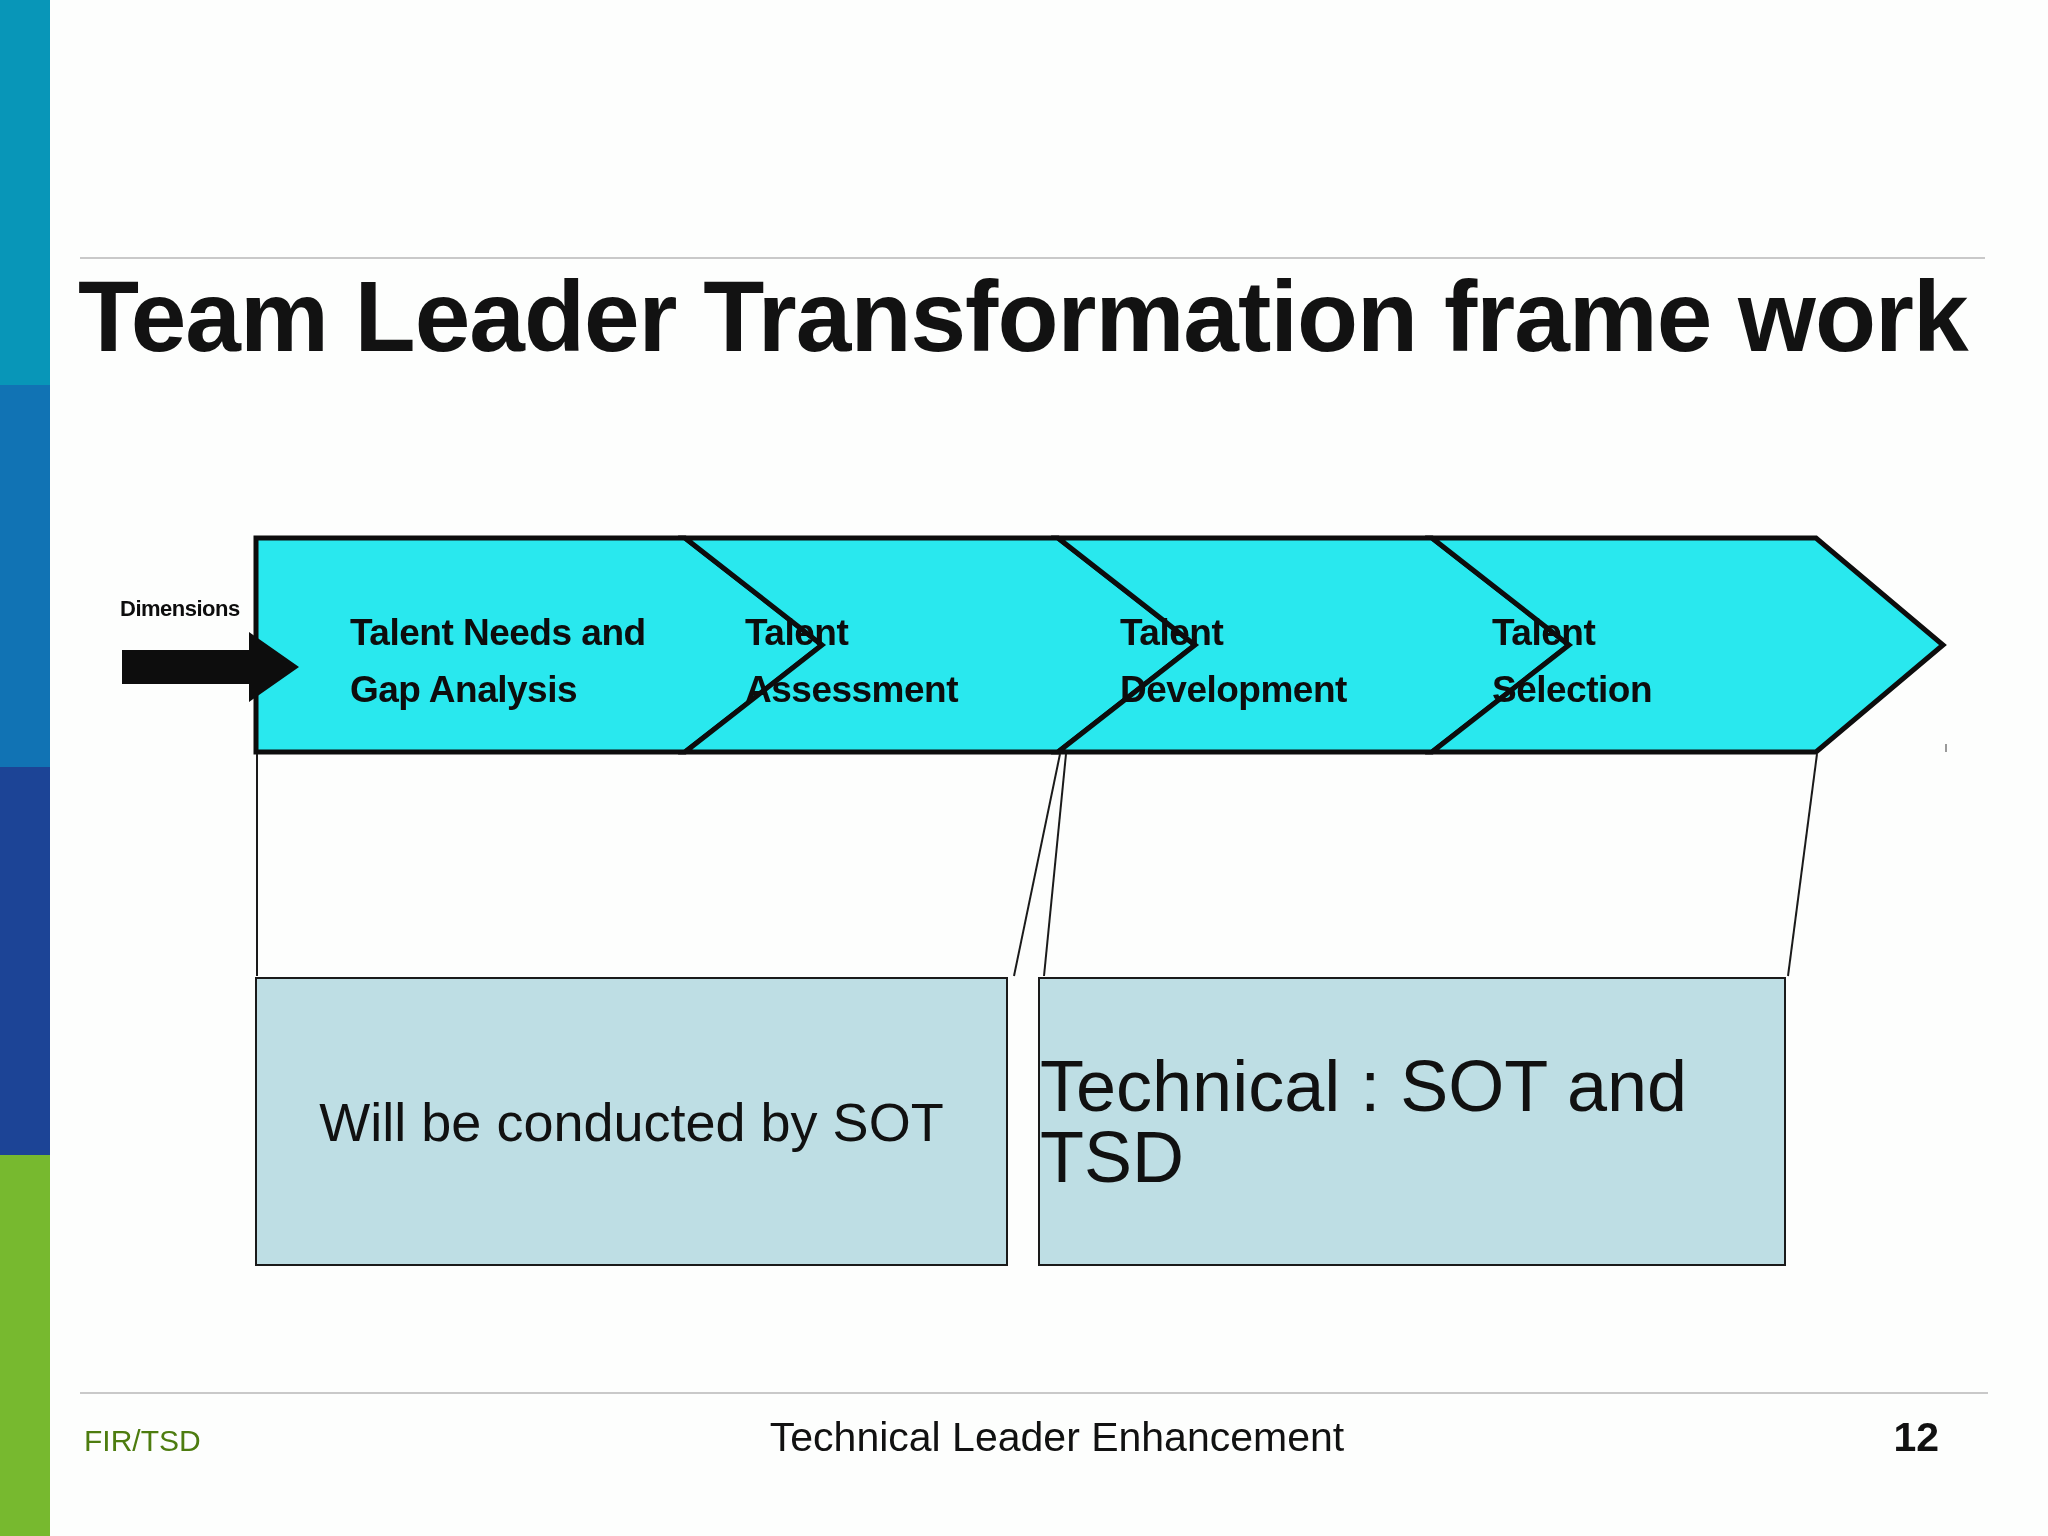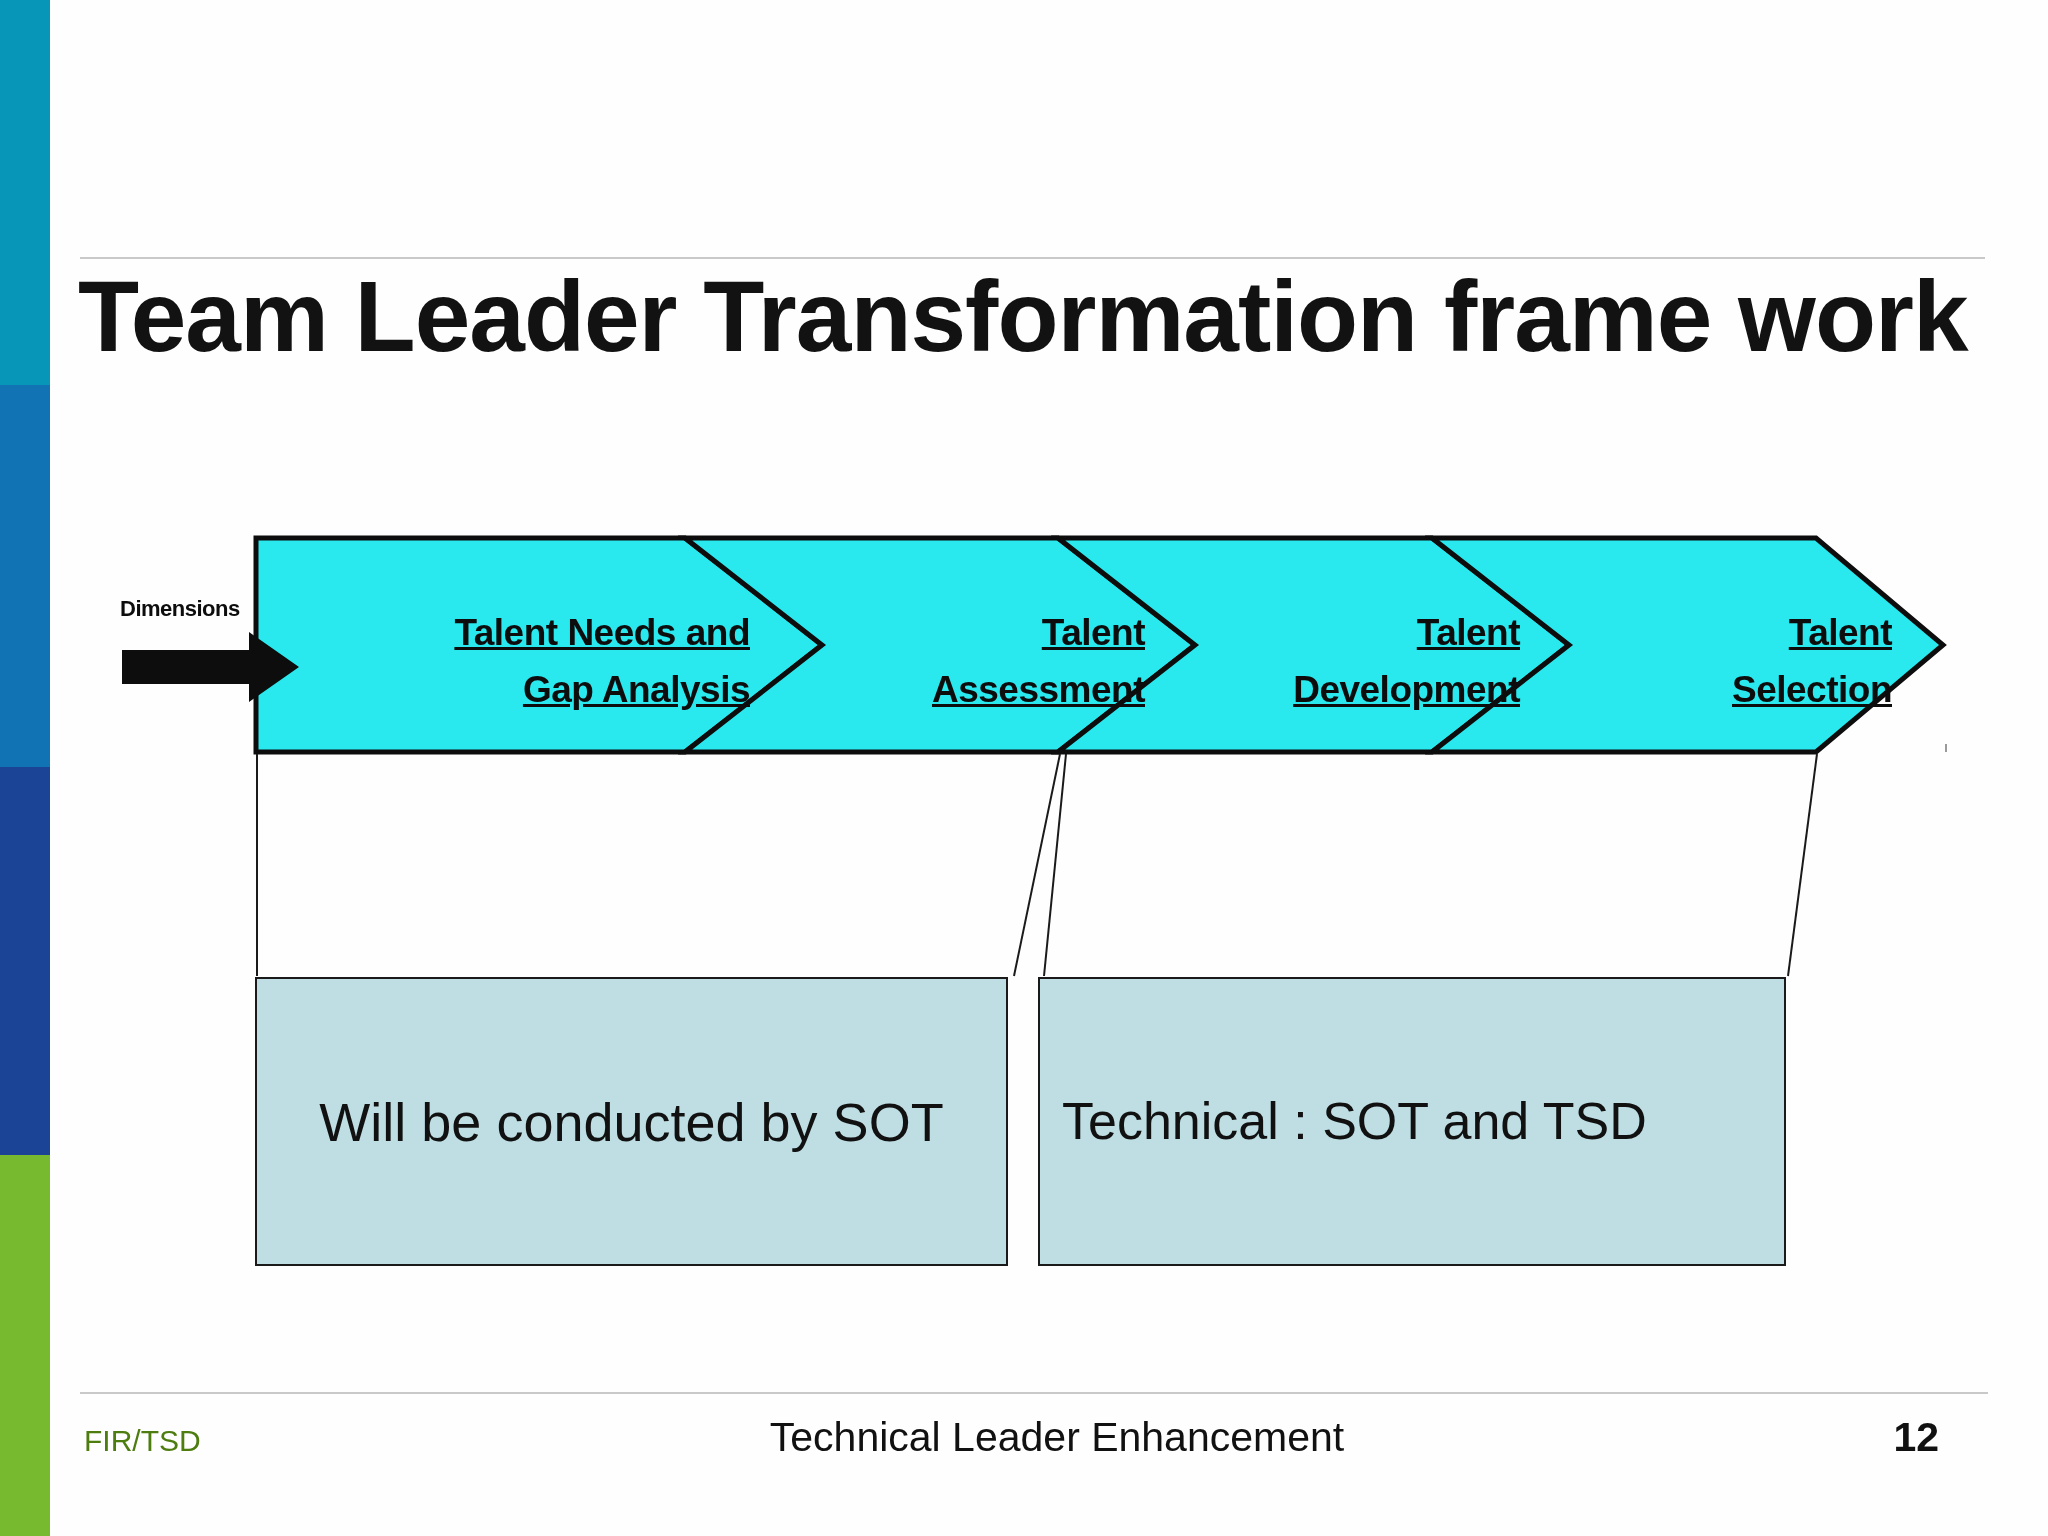--- a/index.html
+++ b/index.html
@@ -36,43 +36,43 @@
 
   
   .dim-label {
     position: absolute; left: 120px; top: 596px;
     font-size: 22px; font-weight: 700; color: #0d0d0d; letter-spacing: -0.5px;
   }
 
   
   .chev-label {
     position: absolute; top: 604px; width: 400px;
-    text-align: right; color: #0d0d0d;
-    font-size: 37px; font-weight: 700; line-height: 57px; letter-spacing: -0.5px; text-decoration: underline;
+    text-align: left; color: #0d0d0d;
+    font-size: 37px; font-weight: 700; line-height: 57px; letter-spacing: -0.5px;
   }
   .chev-label-1 { left: 350px; }
   .chev-label-2 { left: 745px; }
   .chev-label-3 { left: 1120px; }
   .chev-label-4 { left: 1492px; }
 
   
   .box {
     position: absolute; top: 977px; height: 289px;
     background: #bedee4; border: 2px solid #1a1a1a;
     box-sizing: border-box; color: #111111;
   }
   .left-box {
     left: 255px; width: 753px;
     display: flex; align-items: center; justify-content: center;
     font-size: 54px;
   }
   .right-box {
     left: 1038px; width: 748px;
     display: flex; flex-direction: column; justify-content: center;
-    padding-left: 22px; font-size: 52px; line-height: 71px;
+    font-size: 72px; line-height: 71px;
   }
   .right-box .box-line { white-space: pre-wrap; }
 
   
   .footer-rule {
     position: absolute; left: 80px; top: 1392px;
     width: 1908px; height: 2px; background: #c9c9c9;
   }
   .footer-left {
     position: absolute; left: 84px; top: 1424px;

